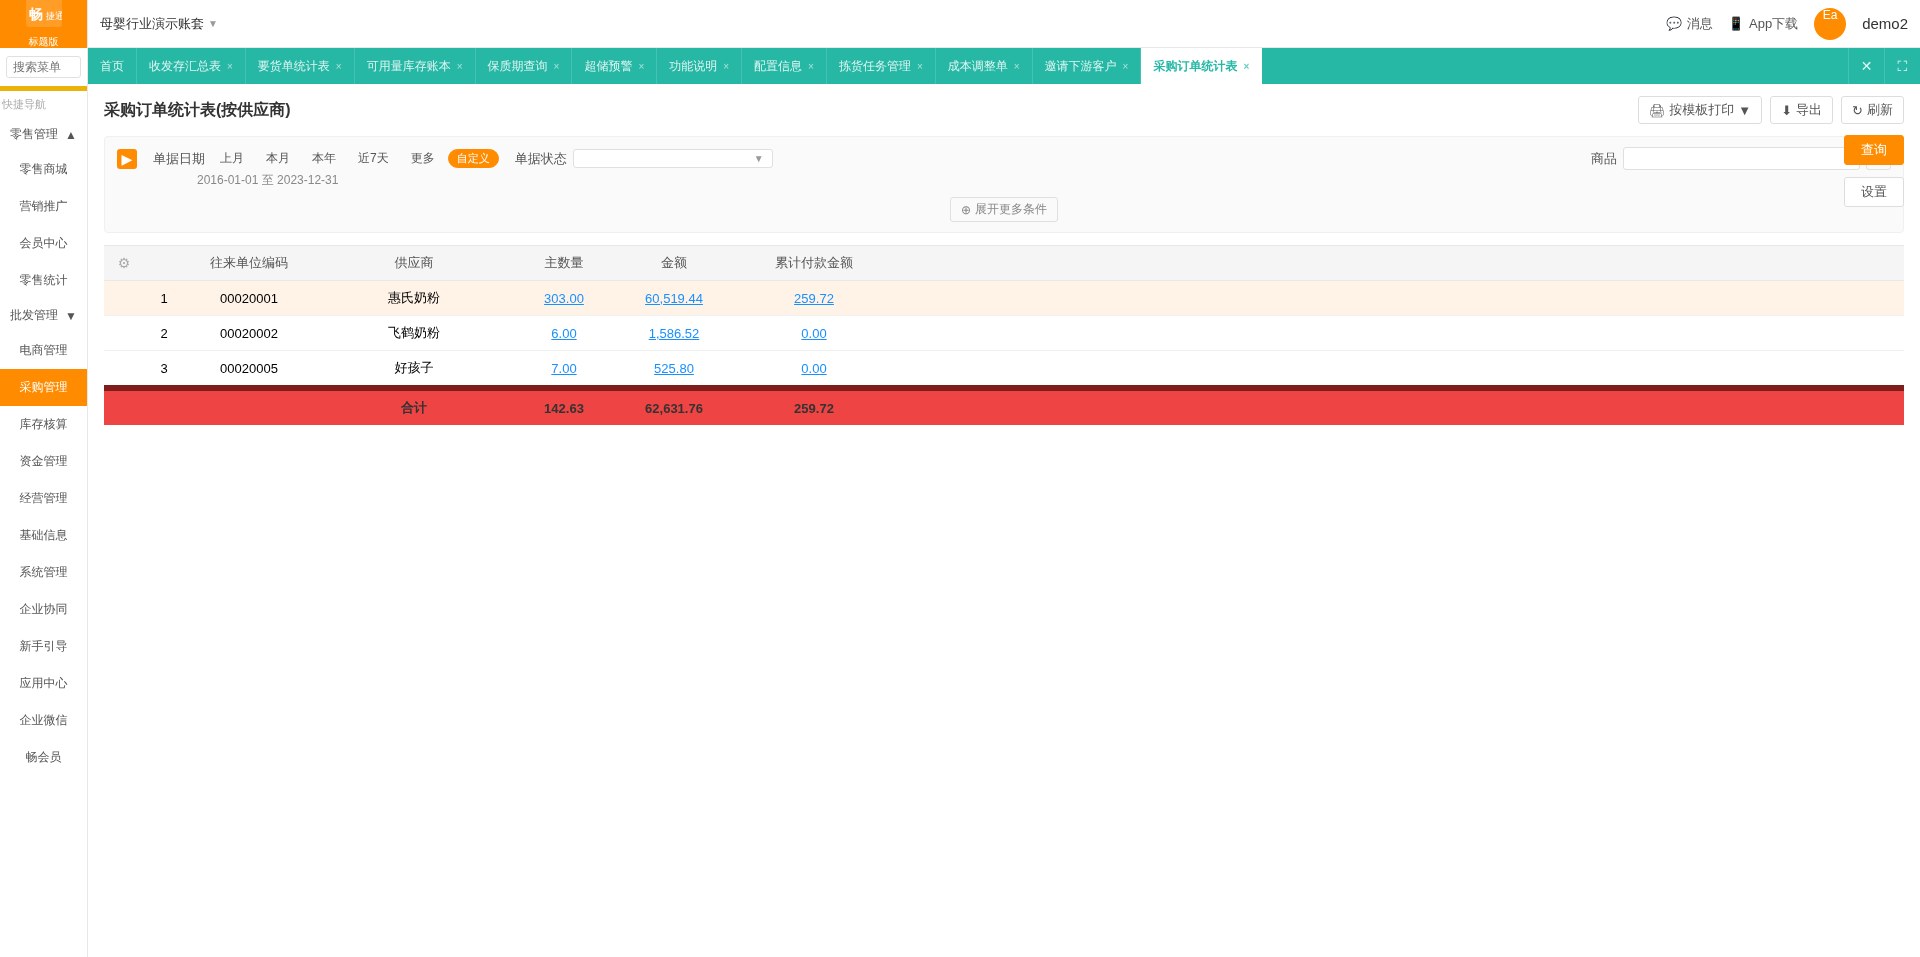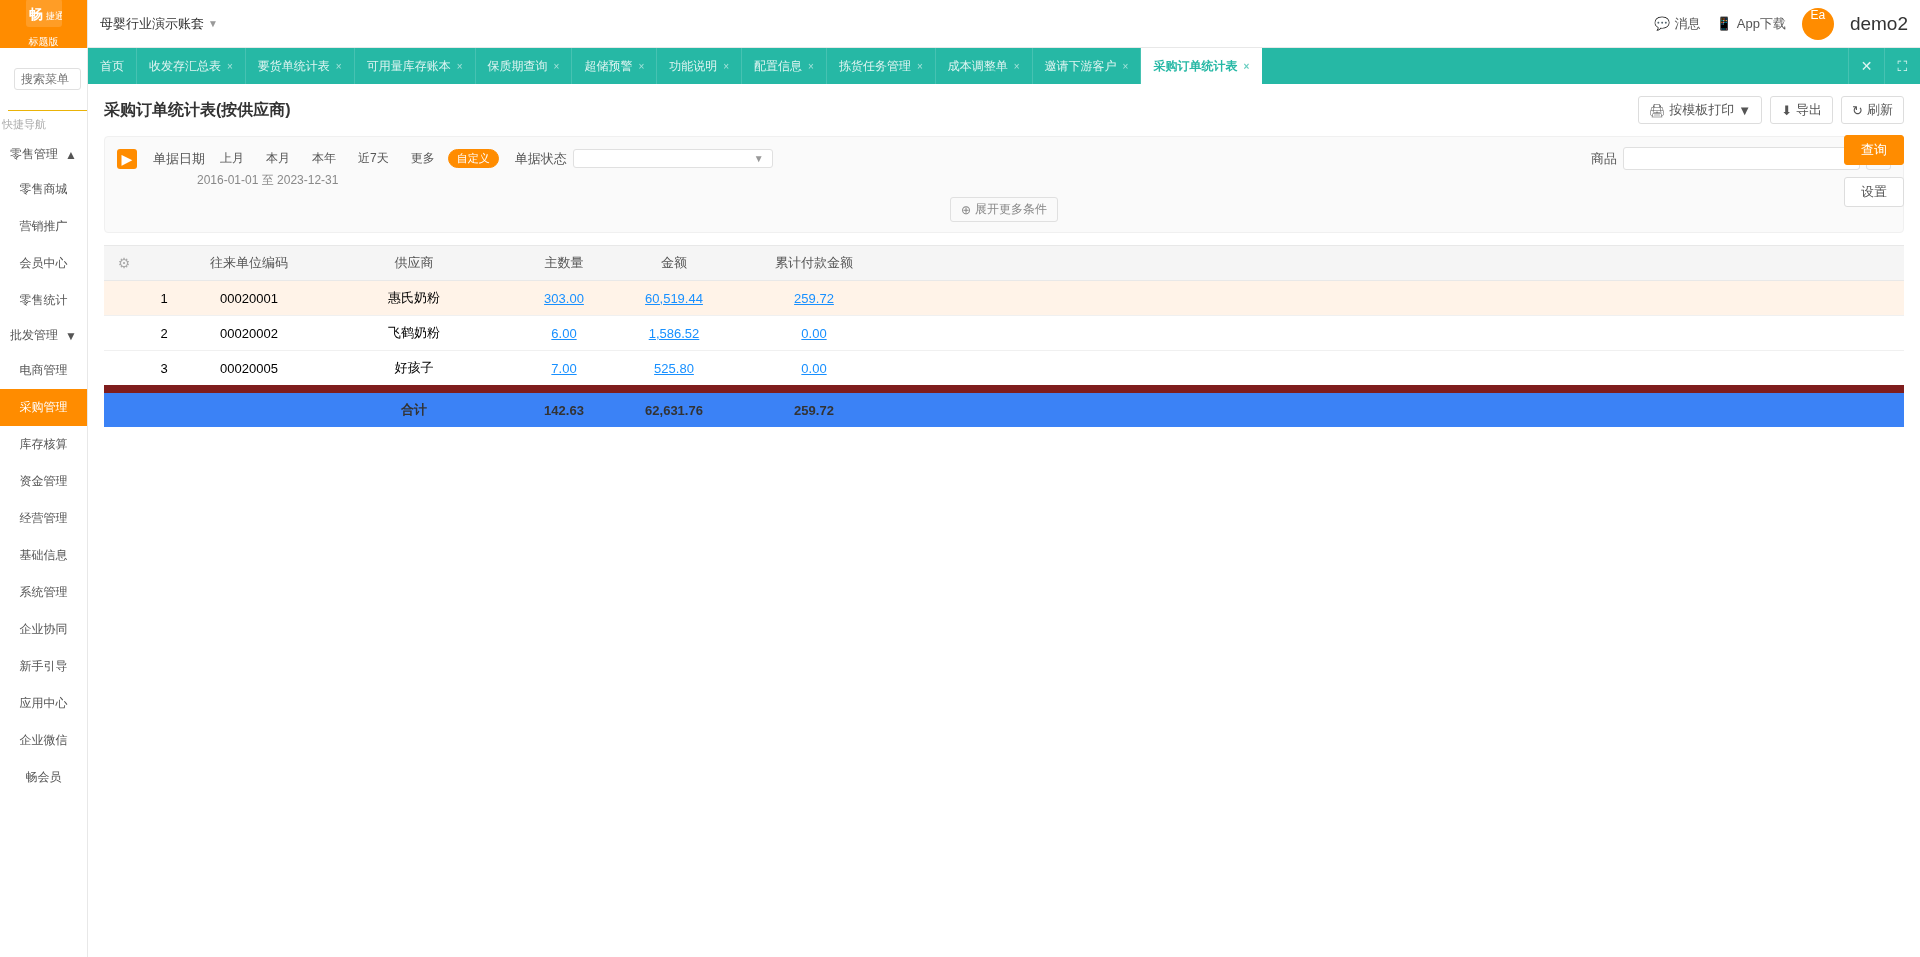--- a/index.html
+++ b/index.html
@@ -4,21 +4,21 @@
   <style>
     * { box-sizing: border-box; margin: 0; padding: 0; }
     body { font-family: "Microsoft YaHei", "PingFang SC", sans-serif; font-size: 13px; background: #f5f5f5; display: flex; height: 957px; overflow: hidden; }
 
     
     #sidebar { width: 88px; background: #fff; display: flex; flex-direction: column; border-right: 1px solid #e8e8e8; flex-shrink: 0; }
     #logo { background: #ff8c00; height: 48px; display: flex; align-items: center; justify-content: center; flex-shrink: 0; }
     #logo-inner { display: flex; flex-direction: column; align-items: center; }
     #logo-icon { width: 36px; height: 28px; }
     #logo-text { color: #fff; font-size: 10px; margin-top: 8px; }
-    .sidebar-search { padding: 20px 6px; border-bottom: 1px solid #eab308; margin-left: 8px; }
+    .sidebar-search { padding: 8px 6px; border-bottom: 5px solid #eab308; }
     .sidebar-search input { width: 100%; border: 1px solid #e0e0e0; border-radius: 3px; padding: 3px 6px; font-size: 12px; outline: none; }
     .sidebar-item { padding: 10px 6px; text-align: center; font-size: 12px; color: #555; cursor: pointer; display: flex; align-items: center; justify-content: center; gap: 4px; }
     .sidebar-item.active { background: #ff8c00; color: #fff; }
 
     
     #main { flex: 1; display: flex; flex-direction: column; overflow: hidden; }
 
     
     #top-bar { background: #fff; height: 48px; display: flex; align-items: center; padding: 0 12px; border-bottom: 1px solid #e8e8e8; flex-shrink: 0; justify-content: space-between; }
     #breadcrumb-area { display: flex; align-items: center; gap: 8px; }
@@ -68,21 +68,21 @@
 
     
     #data-table { width: 100%; border-collapse: collapse; font-size: 13px; }
     #data-table thead tr { background: #f5f5f5; }
     #data-table th { padding: 8px 12px; text-align: center; font-weight: normal; color: #555; border-bottom: 1px solid #e8e8e8; border-top: 1px solid #e8e8e8; white-space: nowrap; }
     #data-table td { padding: 8px 12px; text-align: center; border-bottom: 1px solid #f0f0f0; }
     #data-table tbody tr:nth-child(odd) { background: #fff; }
     #data-table tbody tr.highlighted { background: #fff3e8; }
     .cell-link { color: #1890ff; text-decoration: underline; cursor: pointer; }
     .settings-icon { color: #aaa; cursor: pointer; font-size: 14px; }
-    #table-footer { background: #3b82f6; border-top: 8px solid #7f1d1d; }
+    #table-footer { background: #ef4444; border-top: 6px solid #7f1d1d; }
     #table-footer td { padding: 8px 12px; font-weight: bold; color: #333; border-bottom: none; }
     .col-num { width: 40px; }
     .col-code { width: 130px; }
     .col-supplier { width: 200px; }
     .col-qty { width: 100px; }
     .col-amount { width: 120px; }
     .col-paid { width: 160px; }
     .text-left { text-align: left; }
 
     
@@ -149,21 +149,21 @@
         <span>💬</span>
         <span>消息</span>
       </div>
       <div class="top-action-item">
         <span>📱</span>
         <span>App下载</span>
       </div>
       <div id="user-avatar">
         <span>Ea</span>
       </div>
-      <span style="font-size:19px;color:#333;">demo2</span>
+      <span style="font-size:15px;color:#333;">demo2</span>
     </div>
   </div>
 
   <div id="nav-tabs">
     <div class="nav-tab">
       <span>首页</span>
     </div>
     <div class="nav-tab">
       <span>收发存汇总表</span>
       <span class="close-icon">×</span>

